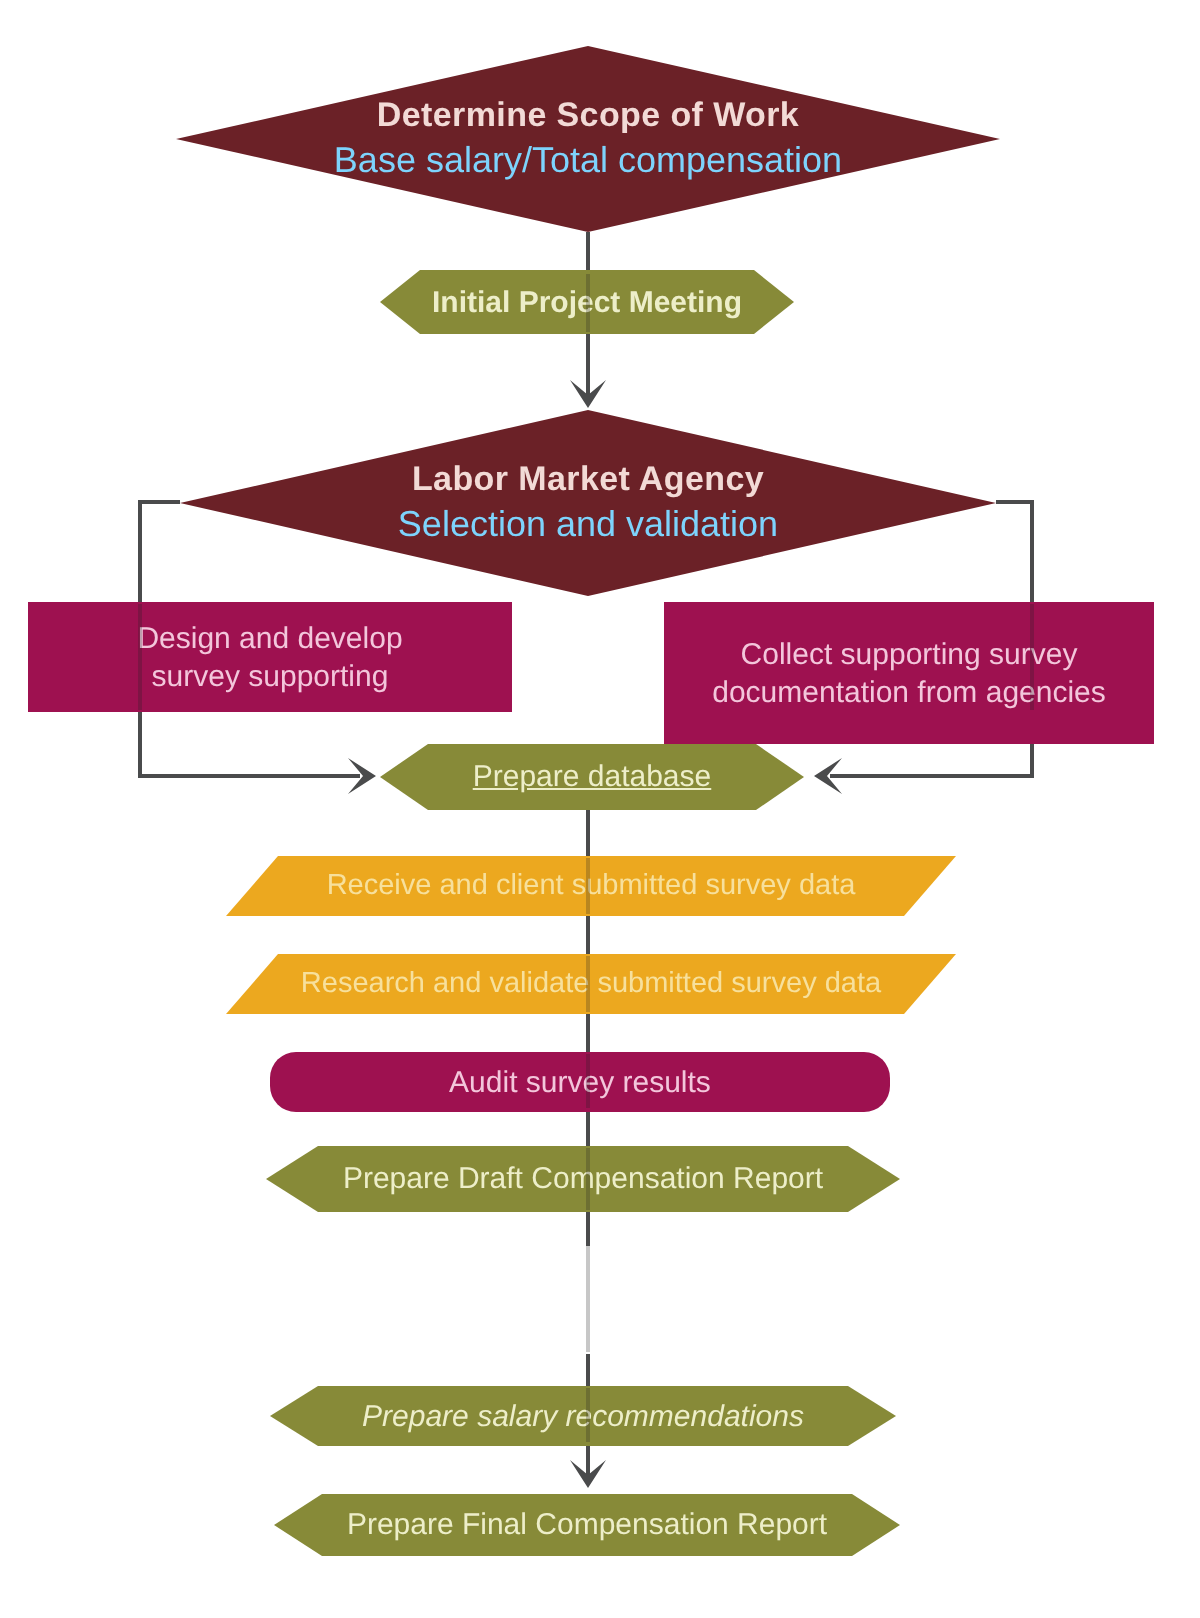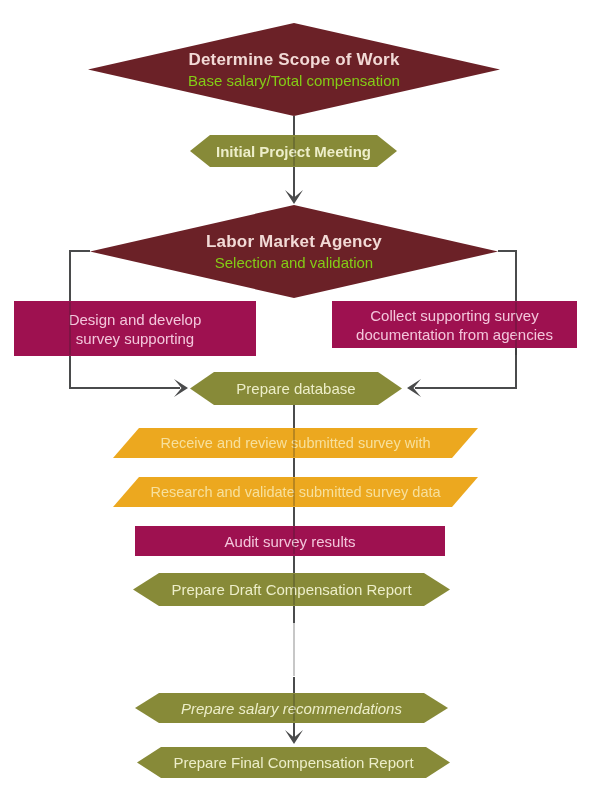--- a/index.html
+++ b/index.html
@@ -28,22 +28,22 @@
     background: var(--maroon);
     clip-path: polygon(50% 0, 100% 50%, 50% 100%, 0 50%);
   }
   .diamond .title {
     color: #f2dad6;
     font-size: 17px;
     font-weight: bold;
     letter-spacing: 0.2px;
   }
   .diamond .subtitle {
-    color: #84cc16;
-    font-size: 15px;
+    color: #7dd3fc;
+    font-size: 18px;
     margin-top: 2px;
   }
   .hex {
     background: var(--olive);
     color: #edeec9;
     font-size: 15px;
   }
   .hex-20 { clip-path: polygon(20px 0, calc(100% - 20px) 0, 100% 50%, calc(100% - 20px) 100%, 20px 100%, 0 50%); }
   .hex-24 { clip-path: polygon(24px 0, calc(100% - 24px) 0, 100% 50%, calc(100% - 24px) 100%, 24px 100%, 0 50%); }
   .hex-26 { clip-path: polygon(26px 0, calc(100% - 26px) 0, 100% 50%, calc(100% - 26px) 100%, 26px 100%, 0 50%); }
@@ -98,38 +98,38 @@
   <div class="node diamond" style="left:90px; top:205px; width:408px; height:93px;">
     <span class="title">Labor Market Agency</span>
     <span class="subtitle">Selection and validation</span>
   </div>
 
   <div class="node rect" style="left:14px; top:301px; width:242px; height:55px;">
     <span class="block-line">Design and develop</span>
     <span class="block-line">survey supporting</span>
   </div>
 
-  <div class="node rect" style="left:332px; top:301px; width:245px; height:47px;">
+  <div class="node rect" style="left:332px; top:301px; width:245px; height:71px;">
     <span class="block-line">Collect supporting survey</span>
     <span class="block-line">documentation from agencies</span>
   </div>
 
-  <div class="node hex hex-24" style="left:190px; top:372px; width:212px; height:33px;">
+  <div class="node hex hex-24" style="left:190px; top:372px; width:212px; height:33px;text-decoration:underline;">
     <span>Prepare database</span>
   </div>
 
   <div class="node para" style="left:113px; top:428px; width:365px; height:30px;">
-    <span>Receive and review submitted survey with</span>
+    <span>Receive and client submitted survey data</span>
   </div>
 
   <div class="node para" style="left:113px; top:477px; width:365px; height:30px;">
     <span>Research and validate submitted survey data</span>
   </div>
 
-  <div class="node rect" style="left:135px; top:526px; width:310px; height:30px;">
+  <div class="node rect" style="left:135px; top:526px; width:310px; height:30px;border-radius:13px;">
     <span>Audit survey results</span>
   </div>
 
   <div class="node hex hex-26" style="left:133px; top:573px; width:317px; height:33px;">
     <span>Prepare Draft Compensation Report</span>
   </div>
 
 
   <div class="node hex hex-24" style="left:135px; top:693px; width:313px; height:30px;font-style:italic;">
     <span>Prepare salary recommendations</span>

